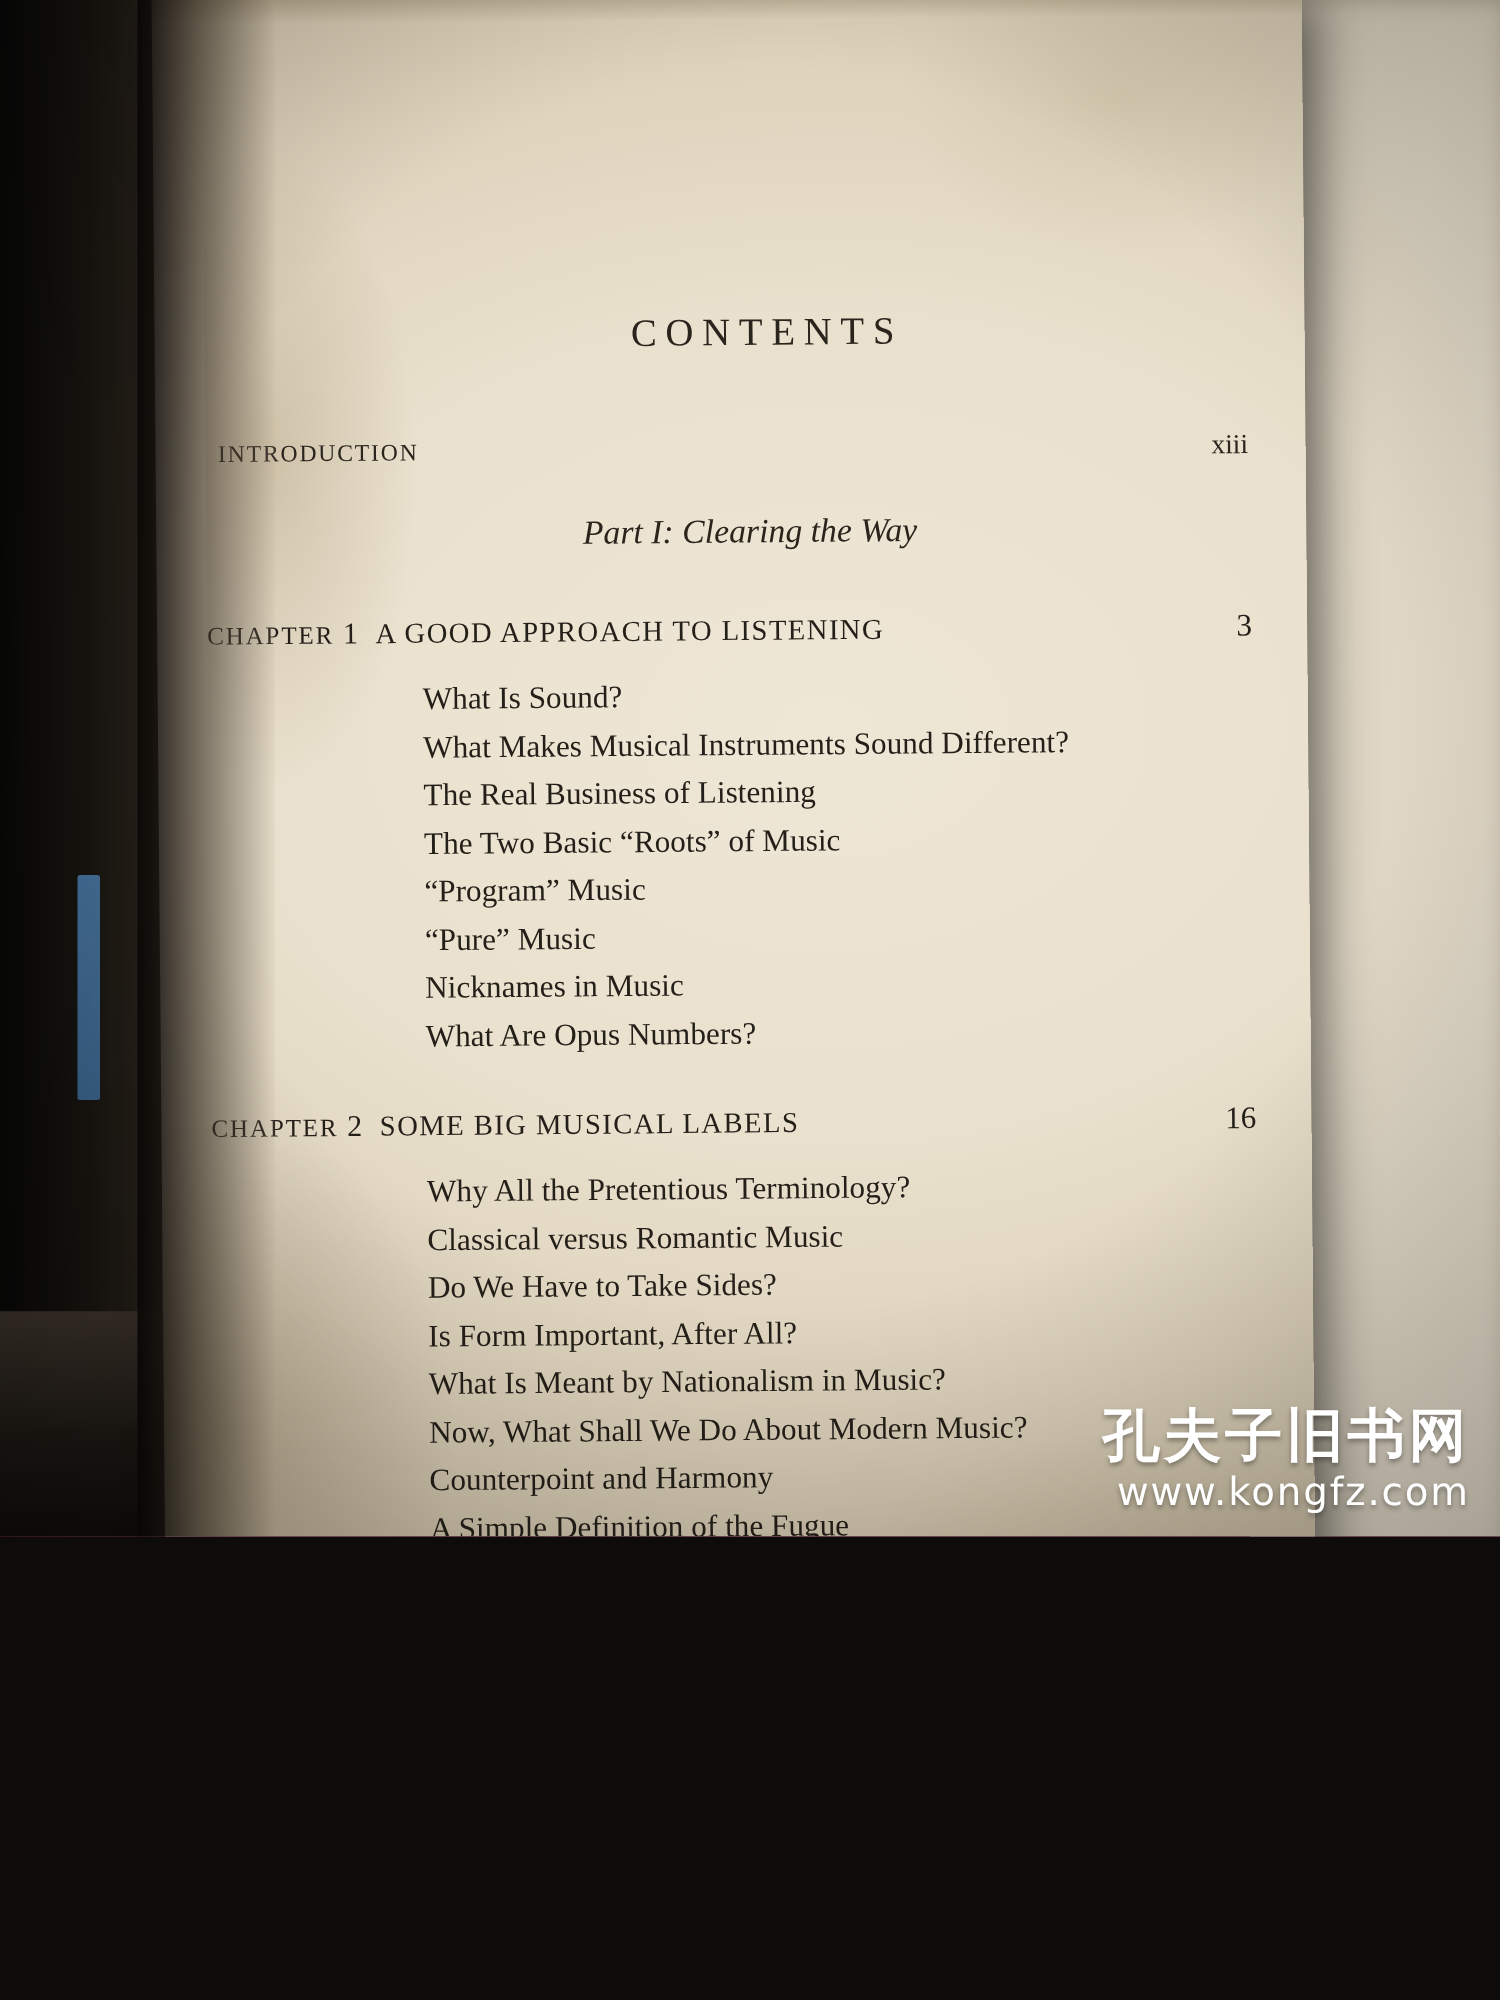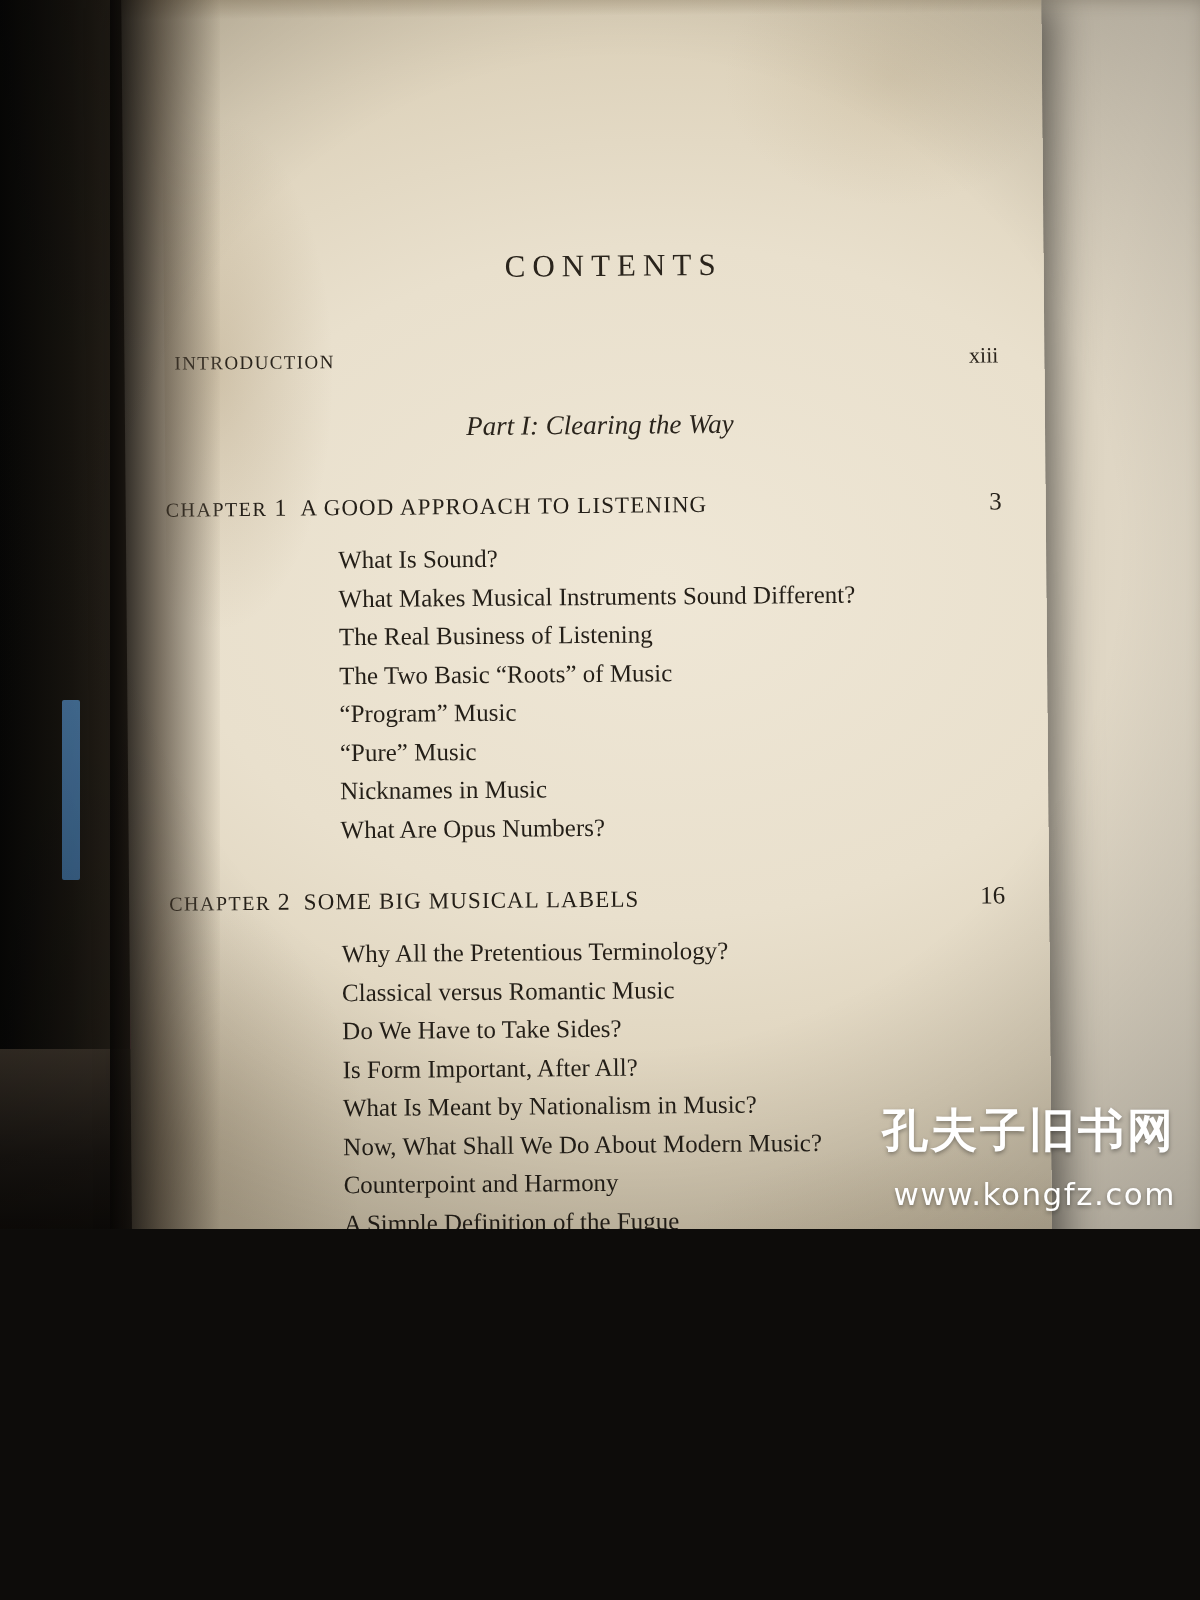--- a/index.html
+++ b/index.html
@@ -228,21 +228,21 @@
     font-weight: bold;
     color: #ffffff;
     letter-spacing: 3px;
     text-shadow: 0 2px 4px rgba(0,0,0,0.35);
   }
   .watermark .wm-url {
     font-family: "DejaVu Sans", sans-serif;
     font-size: 31px;
     color: #ffffff;
     letter-spacing: 1.5px;
-    margin-top: 24px;
+    margin-top: 6px;
     text-shadow: 0 2px 4px rgba(0,0,0,0.35);
   }
 
   
   .vignette {
     position: absolute;
     inset: 0;
     z-index: 8;
     pointer-events: none;
     background: radial-gradient(ellipse 900px 900px at 52% 45%, rgba(0,0,0,0) 55%, rgba(0,0,0,0.28) 100%);

